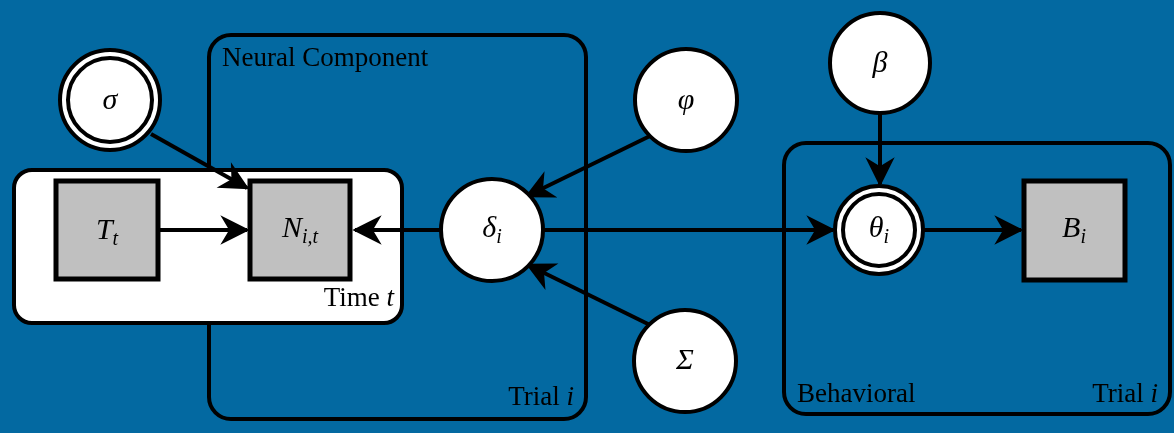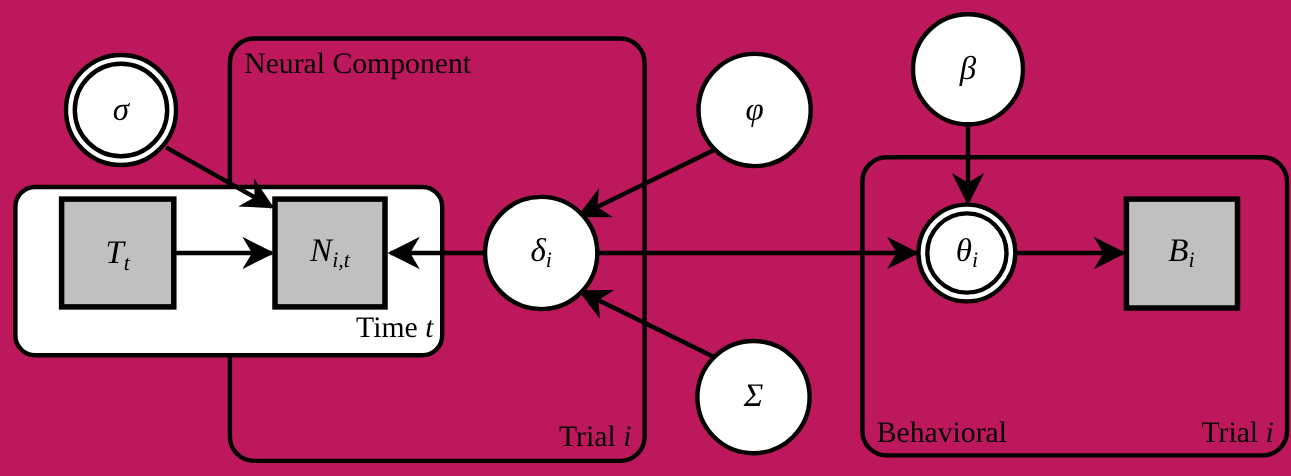--- a/index.html
+++ b/index.html
@@ -7,21 +7,21 @@
     padding: 0;
     background: #ffffff;
   }
   body {
     font-family: "Liberation Serif", "DejaVu Serif", serif;
   }
   #canvas {
     position: relative;
     width: 1174px;
     height: 433px;
-    background: #be185d;
+    background: #0369a1;
     overflow: hidden;
   }
   #canvas svg {
     position: absolute;
     left: 0;
     top: 0;
   }
   .plate-label,
   .node-label {
     font-family: "Liberation Serif", "DejaVu Serif", serif;

